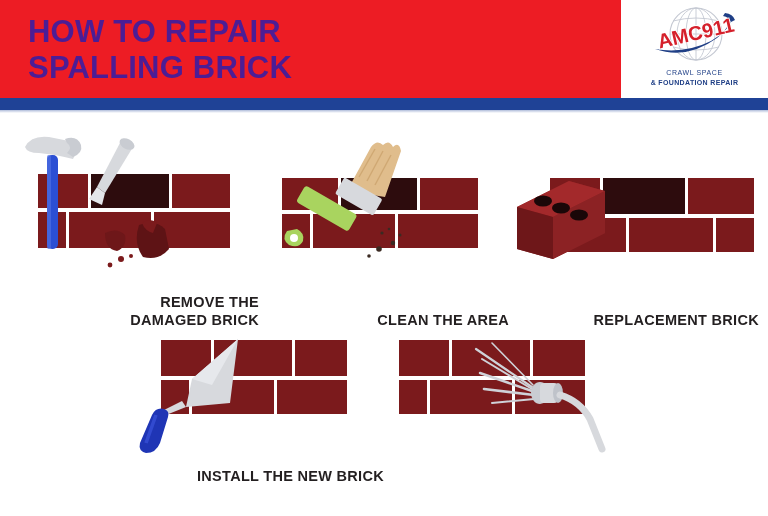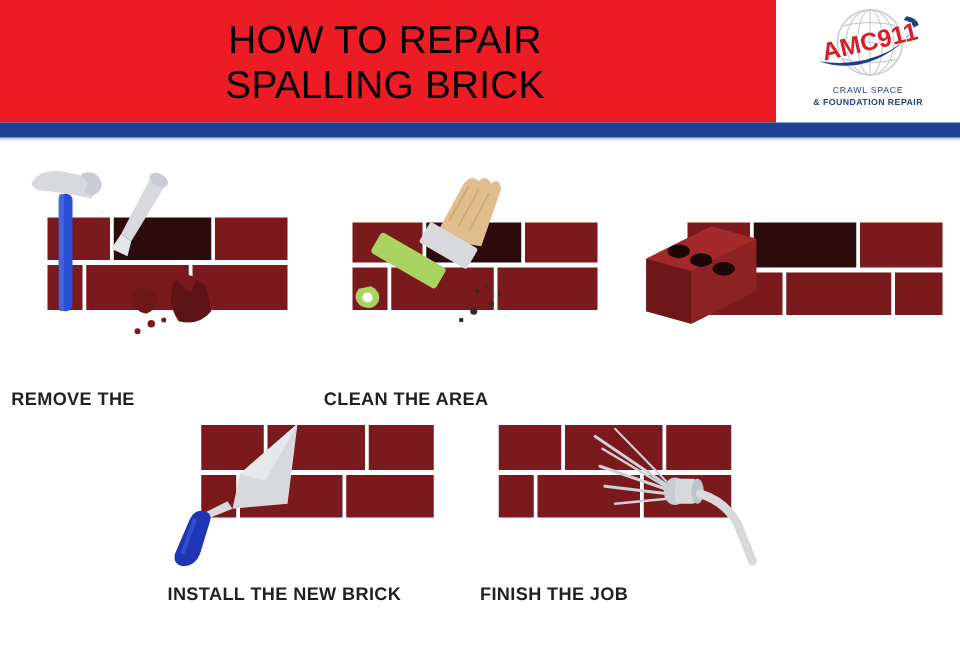--- a/index.html
+++ b/index.html
@@ -28,27 +28,26 @@
     left: 0; top: 0;
     width: 621px;
     height: 98px;
     background: #ed1c24;
   }
   .header-title {
     position: absolute;
     left: 28px;
     top: 14px;
     width: 560px;
-    color: #000000;
+    color: #4c1d95;
     font-size: 31px;
     line-height: 36px;
-    font-weight: normal;
+    font-weight: bold;
     letter-spacing: 0.2px;
     text-transform: uppercase;
-    text-align: center;
   }
   .header-title .line { display: block; }
   .header-blue-bar {
     position: absolute;
     left: 0; top: 98px;
     width: 768px;
     height: 12px;
     background: #1f4296;
   }
   .header-blue-shadow {
@@ -121,21 +120,21 @@
   }
   .row-bottom .art { height: 130px; }
 
   .art svg { display: block; }
 
   .caption {
     position: absolute;
     left: 0;
     bottom: 6px;
     width: 100%;
-    text-align: left;
+    text-align: right;
     color: #231f20;
     font-size: 14.5px;
     line-height: 18px;
     font-weight: 600;
     letter-spacing: 0.3px;
     text-transform: uppercase;
   }
   .row-bottom .caption { bottom: 18px; }
   .caption .line { display: block; }
 </style>
@@ -213,20 +212,21 @@
             <path d="M130 100 Q146 94 156 104 L160 124 Q150 136 134 132 Q124 118 130 100 Z" fill="#5e1315"></path>
             <path d="M133 98 Q141 92 148 98 L144 108 Q136 106 133 98 Z" fill="#7b1a1c"></path>
             <circle cx="112" cy="134" r="3" fill="#7b1a1c"></circle>
             <circle cx="101" cy="140" r="2.4" fill="#7b1a1c"></circle>
             <circle cx="122" cy="131" r="2" fill="#7b1a1c"></circle>
           </g>
         </svg>
       </div>
       <div class="caption">
         <span class="line">REMOVE THE</span>
+        <span class="line">DAMAGED BRICK</span>
       </div>
     </div>
 
     <div class="step">
       <div class="art">
         <svg width="250" height="150" viewBox="0 0 250 150" xmlns="http://www.w3.org/2000/svg">
           <g>
             <rect x="22" y="52" width="198" height="72" fill="#ffffff"></rect>
             <rect x="23" y="53" width="56" height="32" fill="#7b1a1c"></rect>
             <rect x="82" y="53" width="76" height="32" fill="#2d0c0d"></rect>
@@ -279,20 +279,21 @@
             <path d="M8 82 L60 56 L96 66 L44 92 Z" fill="#a3292b"></path>
             <path d="M8 82 L44 92 L44 134 L8 124 Z" fill="#6e1719"></path>
             <path d="M44 92 L96 66 L96 108 L44 134 Z" fill="#8c2224"></path>
             <ellipse cx="34" cy="76" rx="9" ry="5.5" fill="#1a0708"></ellipse>
             <ellipse cx="52" cy="83" rx="9" ry="5.5" fill="#1a0708"></ellipse>
             <ellipse cx="70" cy="90" rx="9" ry="5.5" fill="#1a0708"></ellipse>
           </g>
         </svg>
       </div>
       <div class="caption">
+        <span class="line">REPLACEMENT BRICK</span>
       </div>
     </div>
   </div>
 
   <div class="row row-bottom">
 
     <div class="step">
       <div class="art">
         <svg width="250" height="130" viewBox="0 0 250 130" xmlns="http://www.w3.org/2000/svg">
           <g>
@@ -339,18 +340,15 @@
             <path d="M149 62 L108 20" stroke-width="1.6"></path>
           </g>
           <g>
             <ellipse cx="156" cy="70" rx="9" ry="11" fill="#c9ccd2"></ellipse>
             <rect x="156" y="60" width="18" height="20" rx="4" fill="#d7d9dd"></rect>
             <ellipse cx="174" cy="70" rx="5" ry="10" fill="#bfc3ca"></ellipse>
             <path d="M176 72 Q196 78 206 96 L218 126" stroke="#d7d9dd" stroke-width="7" fill="none" stroke-linecap="round"></path>
           </g>
         </svg>
       </div>
-      <div class="caption">
-        <span class="line">FINISH THE JOB</span>
-      </div>
     </div>
   </div>
 </div>
 
 </body></html>

